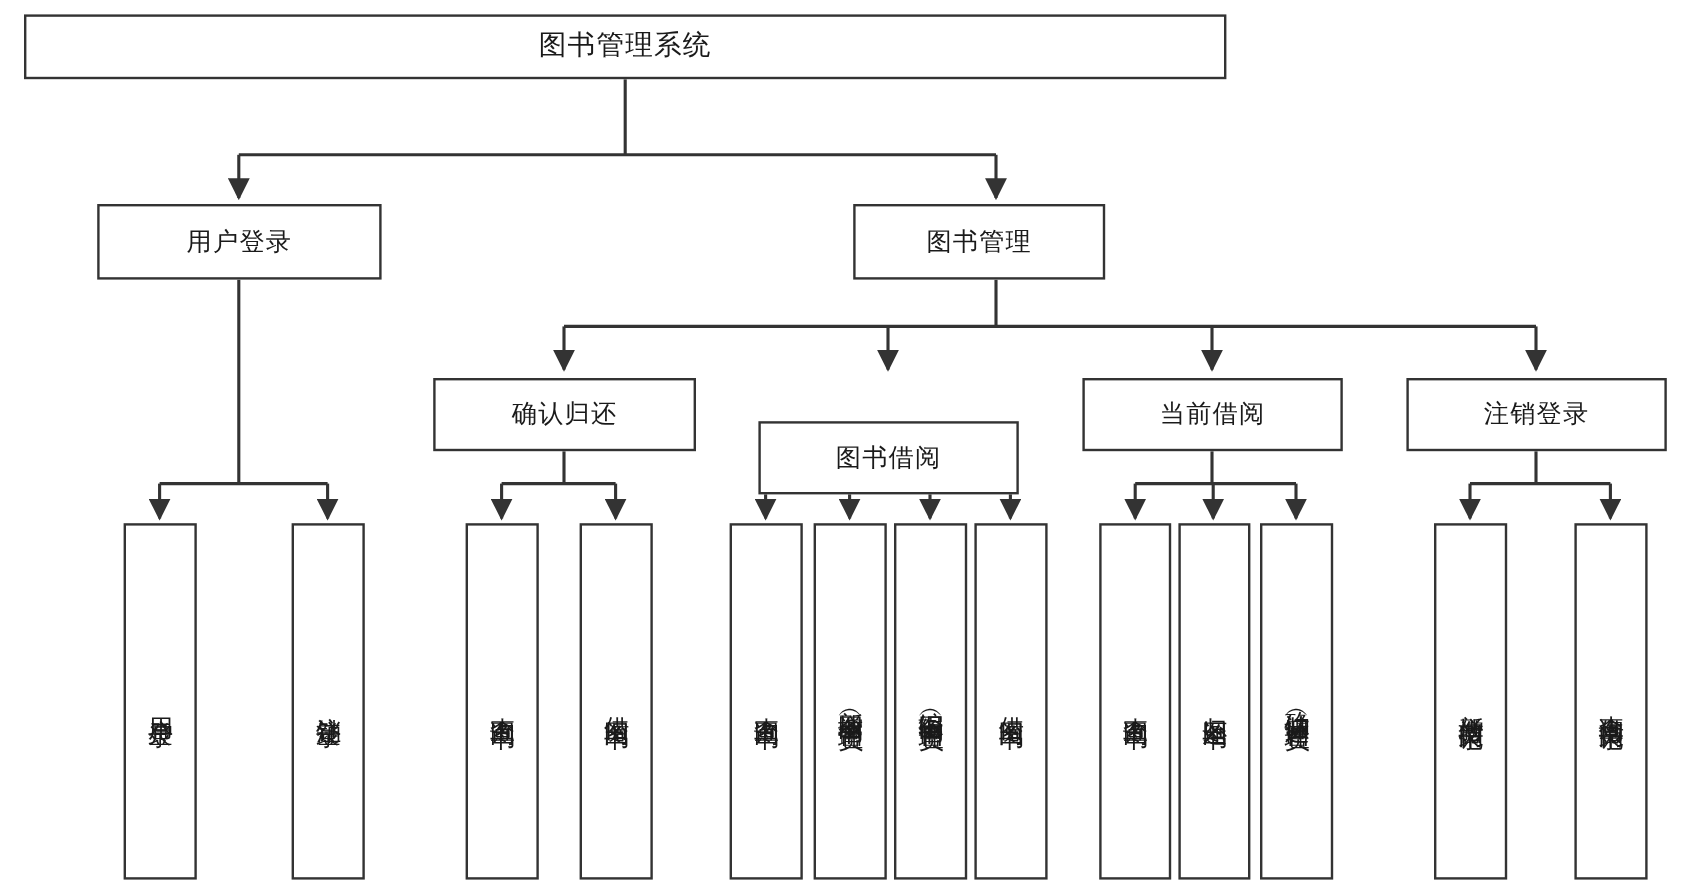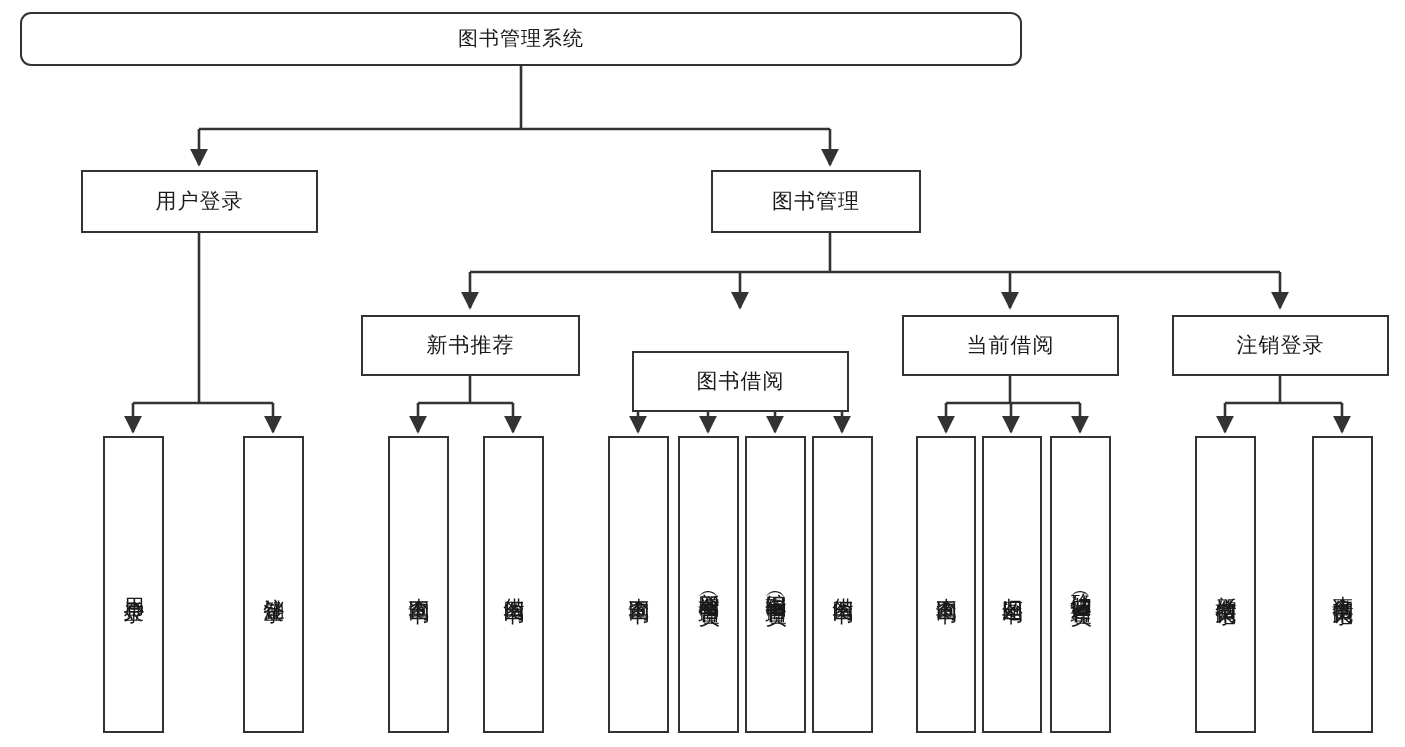--- a/index.html
+++ b/index.html
@@ -51,22 +51,21 @@
     align-items: center;
     justify-content: center;
   }
   .node.vert .lbl {
     writing-mode: vertical-rl;
     text-orientation: upright;
     white-space: normal;
     max-height: 100%;
   }
   .node.root {
-    font-size: 20px;
-    border-radius: 11px;
+    font-size: 23px;
   }
   .watermark {
     position: absolute;
     font-size: 19px;
     color: #b9b9b9;
     white-space: nowrap;
     letter-spacing: 0.5px;
     font-family: "DejaVu Sans", "Liberation Sans", sans-serif;
   }
 </style>
@@ -130,21 +129,21 @@
   </div>
 
   <div class="node horiz" style="left:81px; top:170px; width:237px; height:63px;">
     <span class="lbl">用户登录</span>
   </div>
   <div class="node horiz" style="left:711px; top:170px; width:210px; height:63px;">
     <span class="lbl">图书管理</span>
   </div>
 
   <div class="node horiz" style="left:361px; top:315px; width:219px; height:61px;">
-    <span class="lbl">新书推荐</span>
+    <span class="lbl">确认归还</span>
   </div>
   <div class="node horiz" style="left:632px; top:315px; width:217px; height:61px;margin-top:36px;">
     <span class="lbl">图书借阅</span>
   </div>
   <div class="node horiz" style="left:902px; top:315px; width:217px; height:61px;">
     <span class="lbl">当前借阅</span>
   </div>
   <div class="node horiz" style="left:1172px; top:315px; width:217px; height:61px;">
     <span class="lbl">注销登录</span>
   </div>

